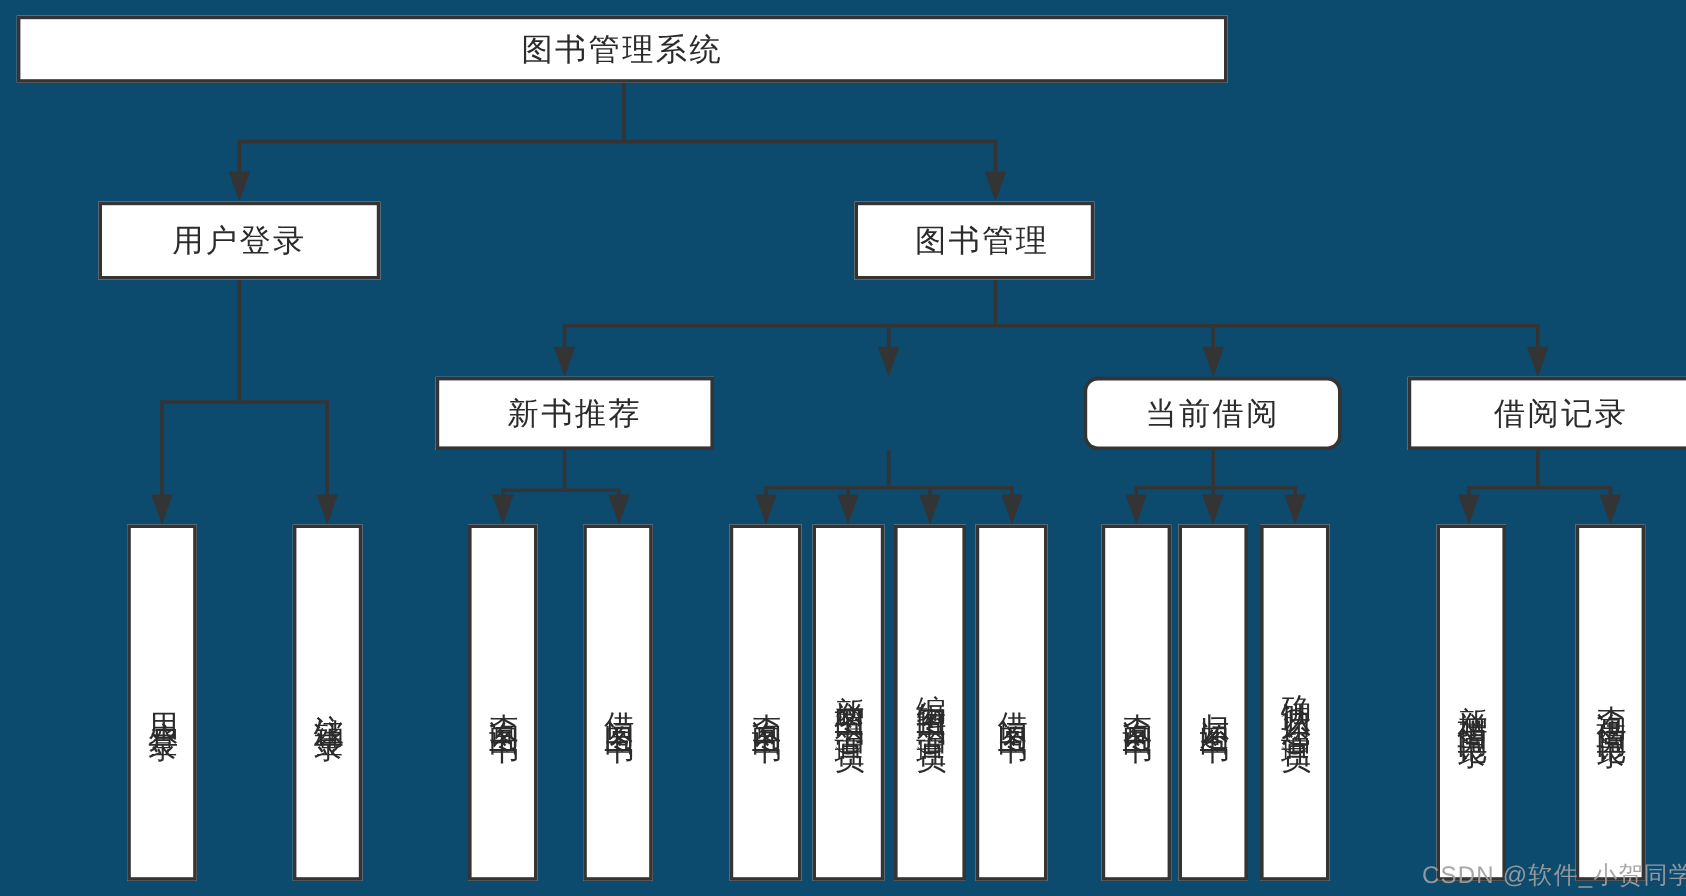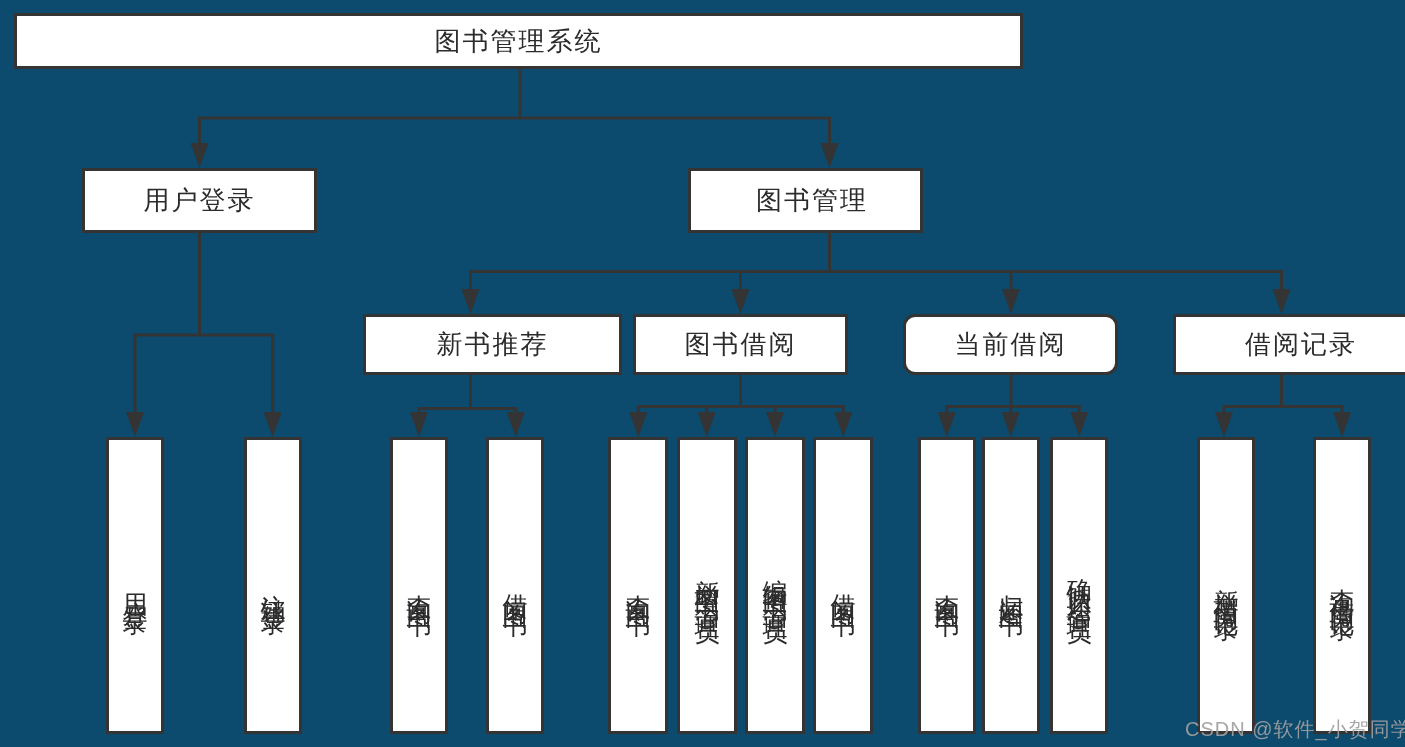--- a/index.html
+++ b/index.html
@@ -79,29 +79,26 @@
       M1333,412 H1351 L1342,437 Z"></path>
   </svg>
 
   <div class="node h" style="left:14px; top:13px; width:1009px; height:56px;">
     <span>图书管理系统</span>
   </div>
 
   <div class="node h" style="left:82px; top:168px; width:235px; height:65px;">
     <span>用户登录</span>
   </div>
-  <div class="node h" style="left:688px; top:168px; width:235px; height:65px;padding-left:13px;">
+  <div class="node h" style="left:712px; top:168px; width:200px; height:65px;padding-left:13px;">
     <span>图书管理</span>
   </div>
 
-  <div class="node h" style="left:363px; top:314px; width:259px; height:61px;">
+  <div class="node h" style="left:363px; top:314px; width:232px; height:61px;">
     <span>新书推荐</span>
-  </div>
-  <div class="node h" style="left:633px; top:314px; width:215px; height:61px;">
-    <span>图书借阅</span>
   </div>
   <div class="node h" style="left:903px; top:314px; width:215px; height:61px;border-radius:12px;">
     <span>当前借阅</span>
   </div>
   <div class="node h" style="left:1173px; top:314px; width:256px; height:61px;">
     <span>借阅记录</span>
   </div>
 
   <div class="node v" style="left:106px; top:437px; width:58px; height:297px;">
     <span>用户登录</span>

